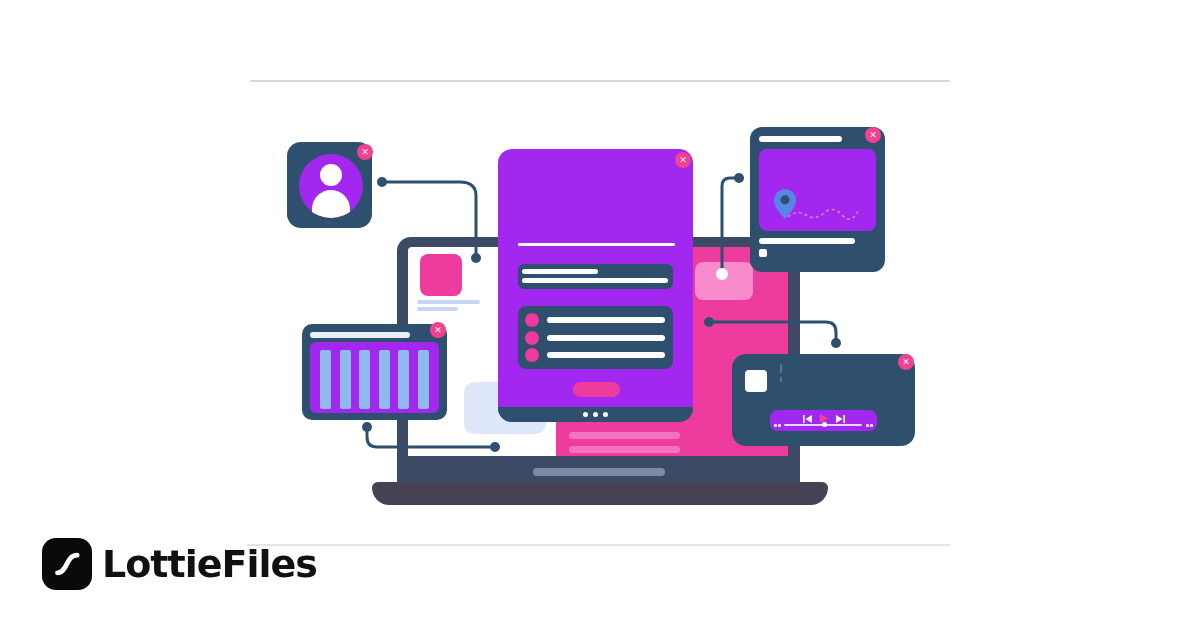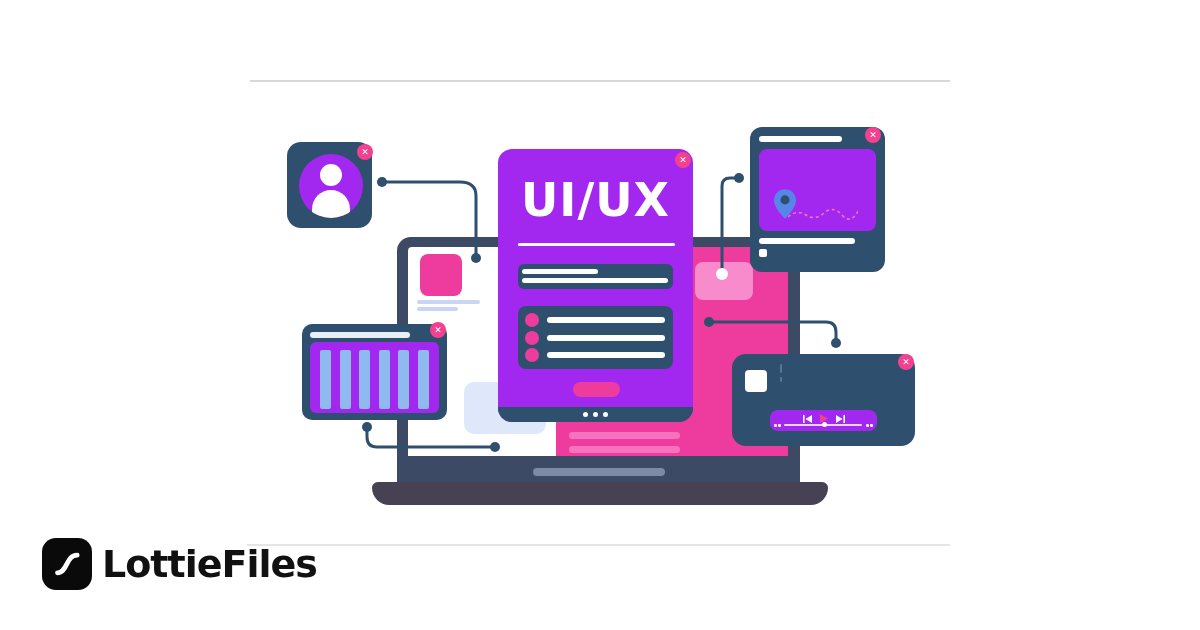--- a/index.html
+++ b/index.html
@@ -230,21 +230,20 @@
     <div class="progress-knob"></div>
     <div class="pdot" style="left:4px;"></div>
     <div class="pdot" style="left:8px;"></div>
     <div class="pdot" style="left:96px;"></div>
     <div class="pdot" style="left:100px;"></div>
   </div>
   <div class="close-btn" style="left:166px; top:0;">✕</div>
 </div>
 
 <div class="card uiux-card">
-  <div class="uiux-title">UI/UX</div>
   <div class="uiux-underline"></div>
   <div class="uiux-block1">
     <div class="tline"></div>
     <div class="tline"></div>
   </div>
   <div class="uiux-block2">
       <div class="list-row"></div>
       <div class="list-row"></div>
       <div class="list-row"></div>
     </div>

